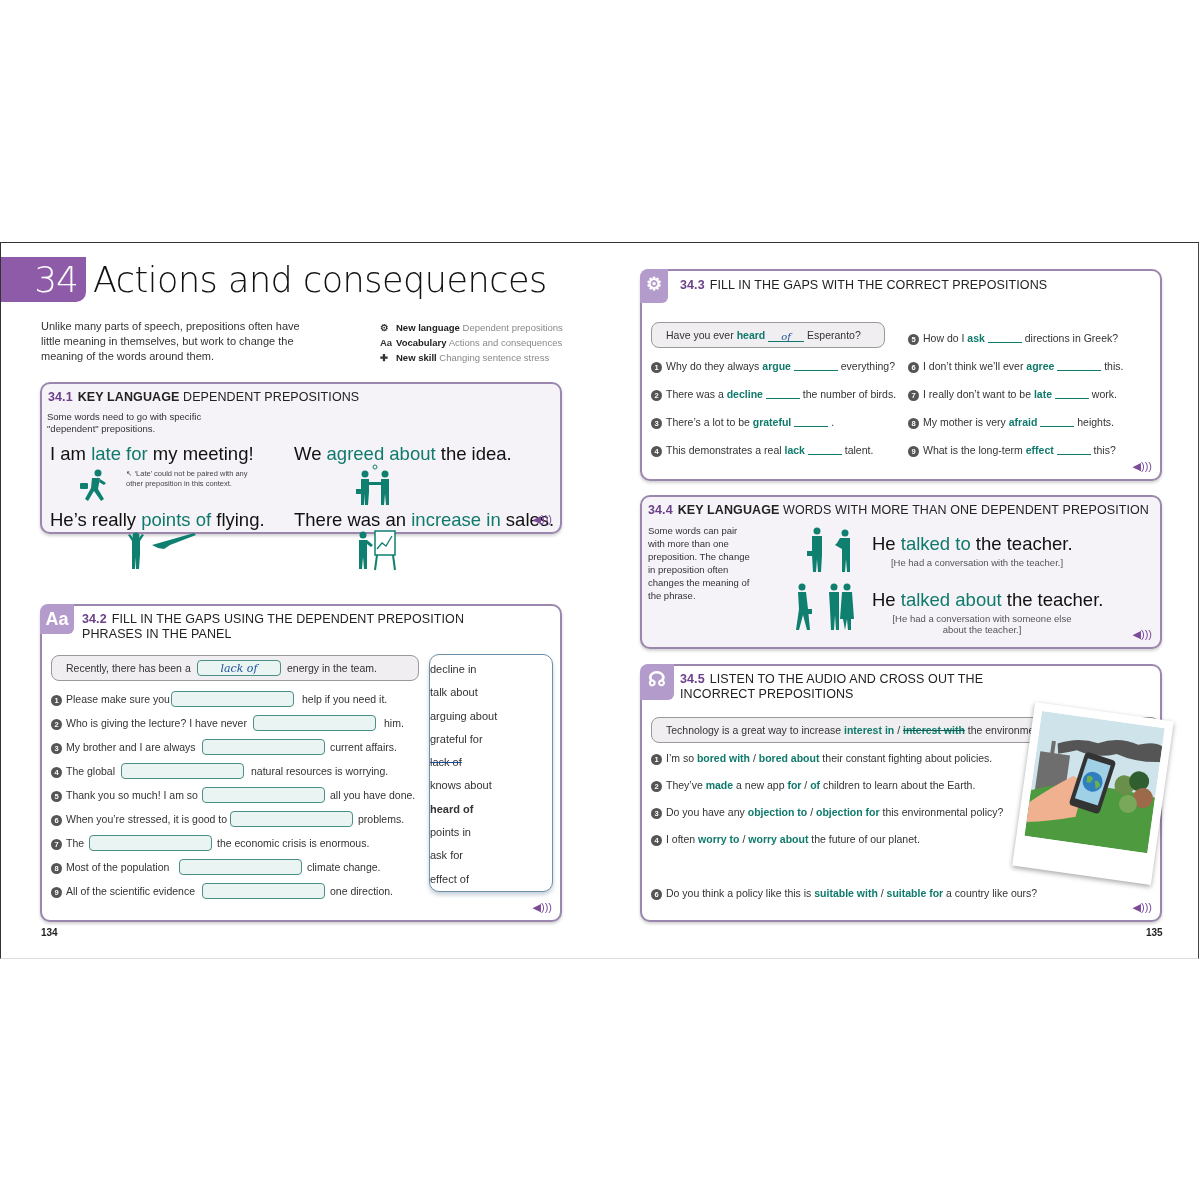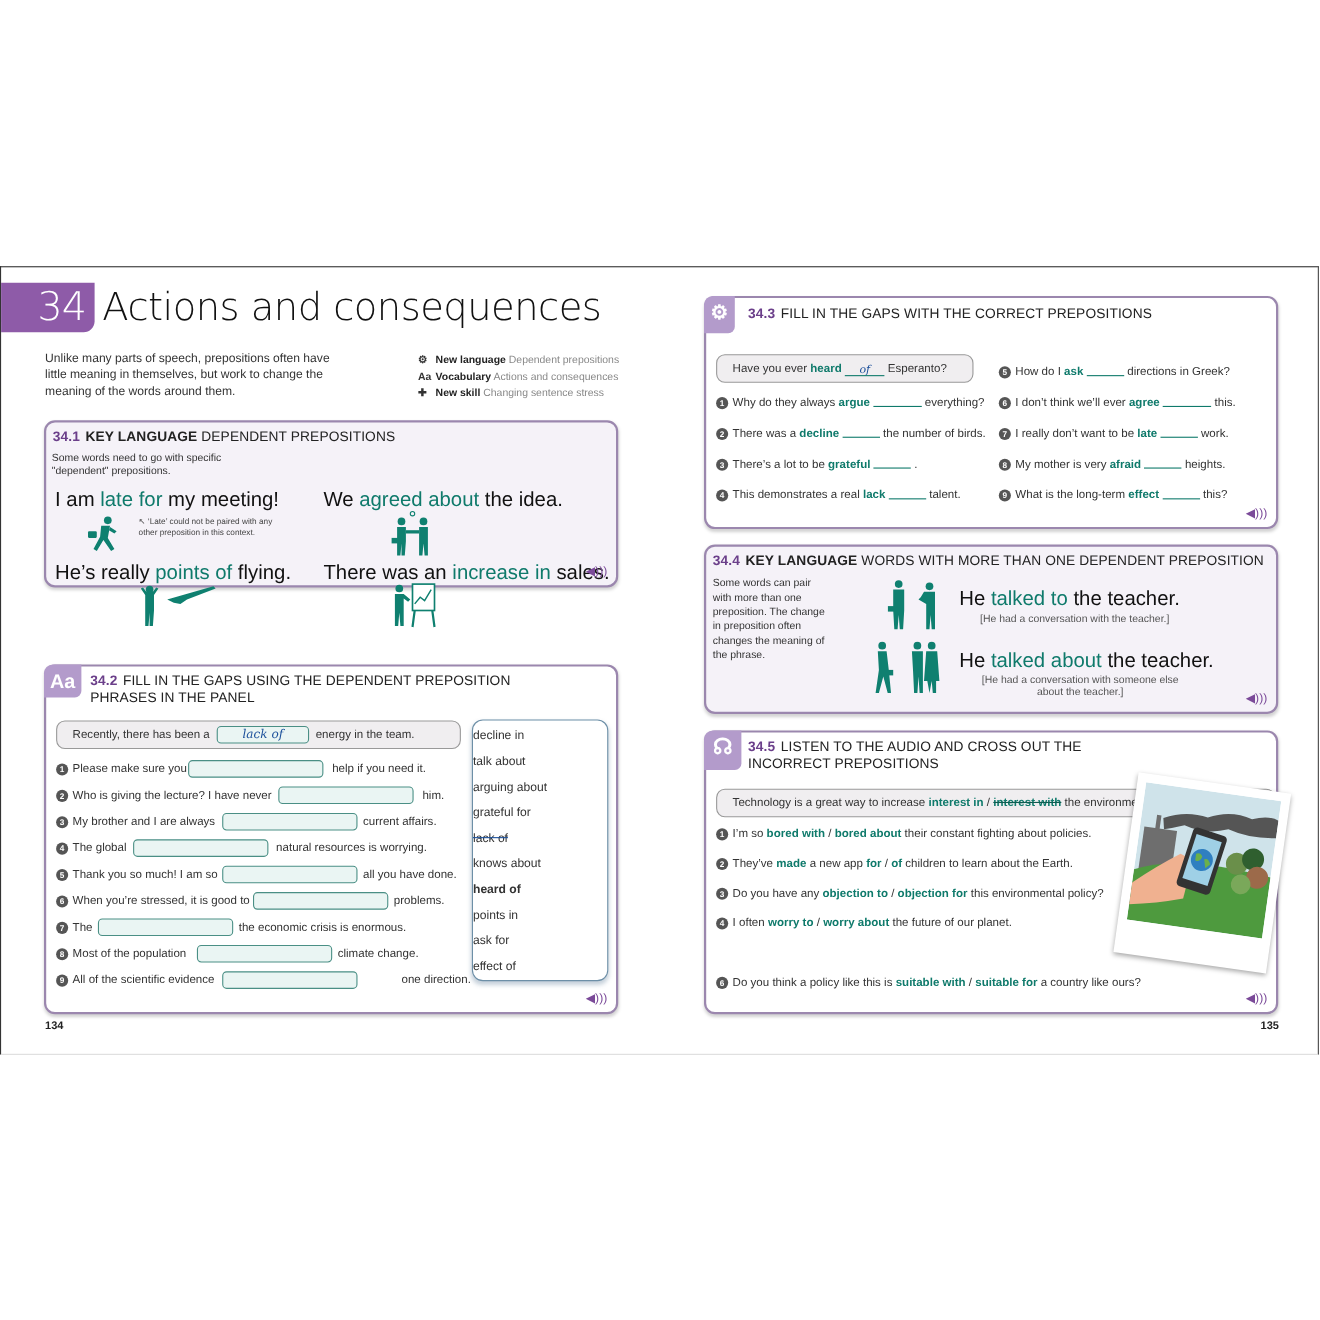--- a/index.html
+++ b/index.html
@@ -147,21 +147,21 @@
     <div class="row" style="left:9px; top:229px;"><span class="circ">7</span><span>The</span></div>
     <div class="gap" style="left:47px; top:229px; width:123px;"></div>
     <div class="row" style="left:175px; top:229px;">the economic crisis is enormous.</div>
 
     <div class="row" style="left:9px; top:253px;"><span class="circ">8</span><span>Most of the population</span></div>
     <div class="gap" style="left:137px; top:253px; width:123px;"></div>
     <div class="row" style="left:265px; top:253px;">climate change.</div>
 
     <div class="row" style="left:9px; top:277px;"><span class="circ">9</span><span>All of the scientific evidence</span></div>
     <div class="gap" style="left:160px; top:277px; width:123px;"></div>
-    <div class="row" style="left:288px; top:277px;margin-left:35px;">one direction.</div>
+    <div class="row" style="left:288px; top:277px;">one direction.</div>
 
     <div class="speaker">◀︎)))</div>
   </div>
 
   <div class="wordbank" style="left:428px; top:411px;">
     <div class="wb-item" style="top:8px;">decline in</div>
     <div class="wb-item" style="top:31px;">talk about</div>
     <div class="wb-item" style="top:55px;">arguing about</div>
     <div class="wb-item" style="top:78px;">grateful for</div>
     <div class="wb-item strike" style="top:101px;">lack of</div>

